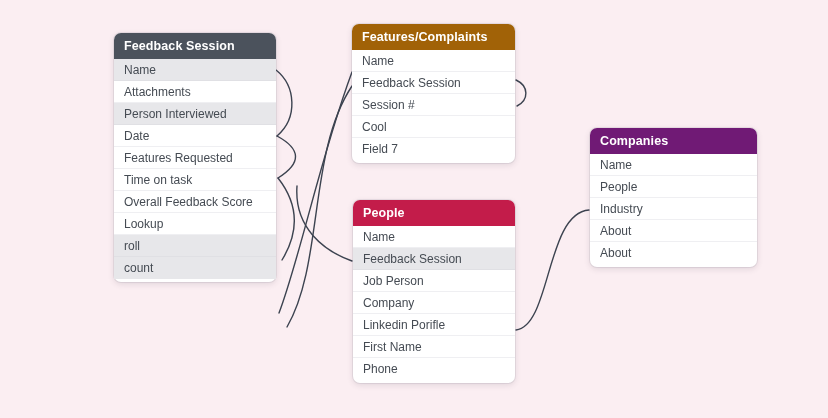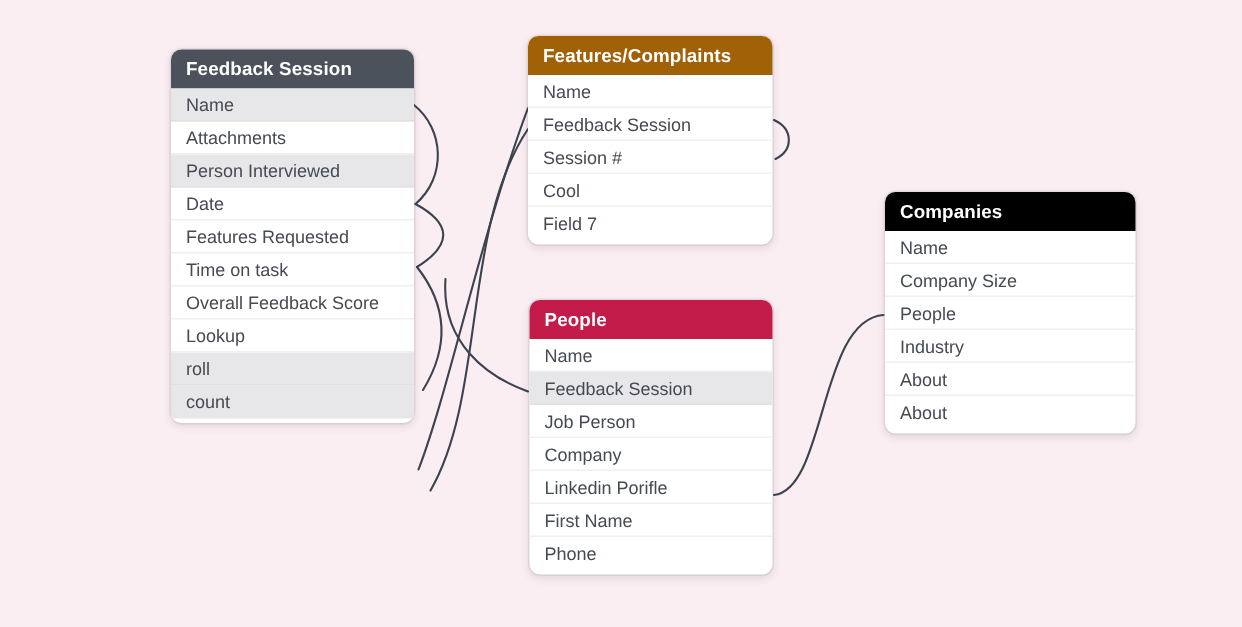--- a/index.html
+++ b/index.html
@@ -120,26 +120,25 @@
         <div class="row highlight">Feedback Session</div>
         <div class="row">Job Person</div>
         <div class="row">Company</div>
         <div class="row">Linkedin Porifle</div>
         <div class="row">First Name</div>
         <div class="row">Phone</div>
       </div>
   </div>
 
   <div class="table-card" style="left:590px; top:128px; width:167px;">
-    <div class="table-header" style="background:#000000">
+    <div class="table-header" style="background:#701a75">
       <span class="table-title">Companies</span>
     </div>
     <div class="field-list">
         <div class="row">Name</div>
-        <div class="row">Company Size</div>
         <div class="row">People</div>
         <div class="row">Industry</div>
         <div class="row">About</div>
         <div class="row">About</div>
       </div>
   </div>
 
 </div>
 
 </body></html>

